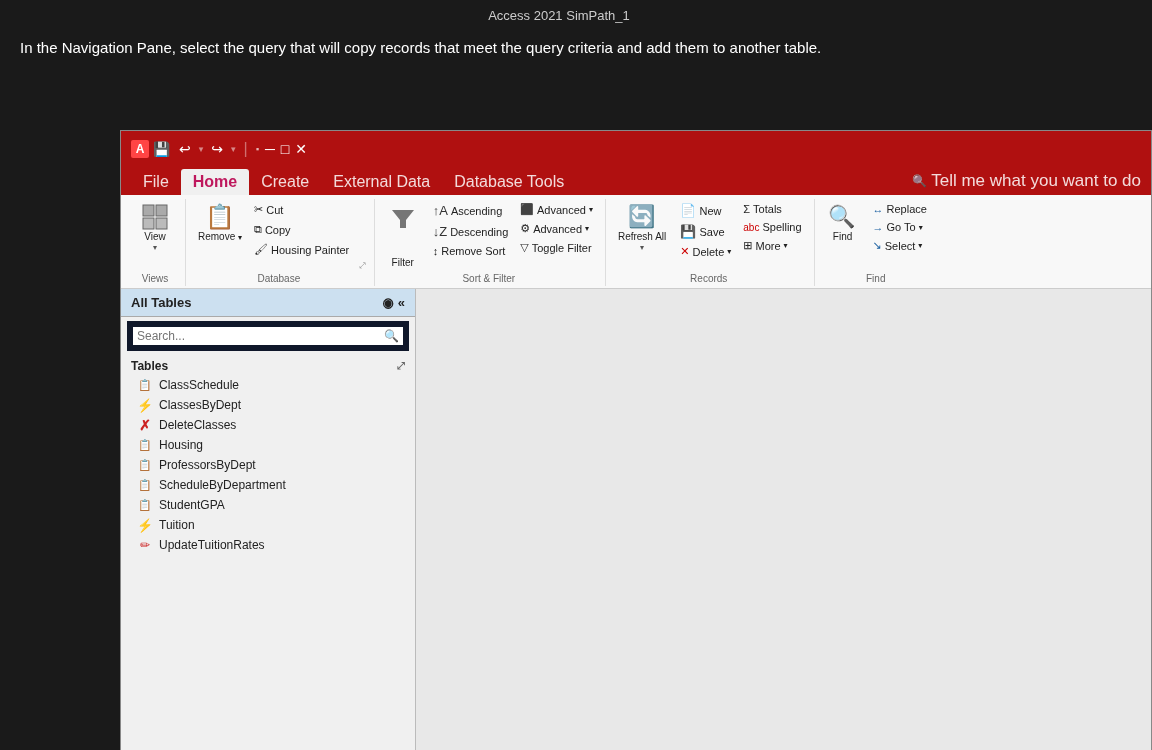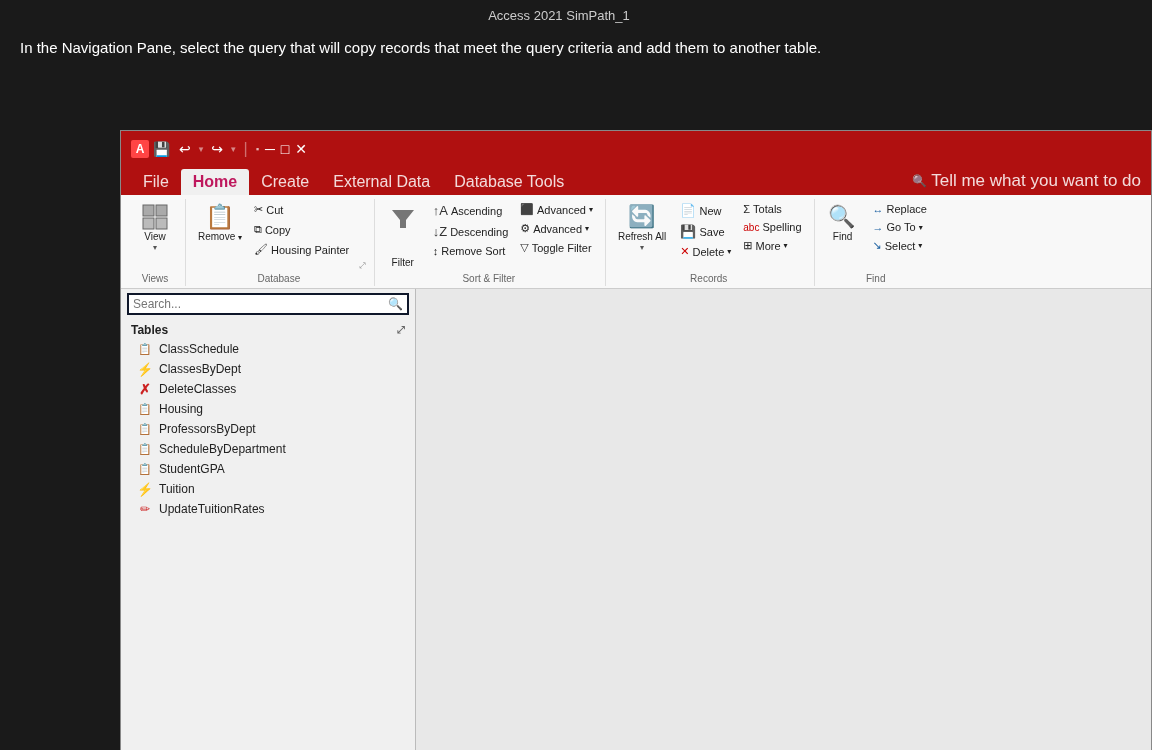--- a/index.html
+++ b/index.html
@@ -243,21 +243,21 @@
       cursor: pointer;
     }
     .nav-pane-header-icons {
       display: flex;
       gap: 4px;
       align-items: center;
     }
     .nav-search {
       display: flex;
       align-items: center;
-      border: 2px solid #0f172a;
+      border: 6px solid #0f172a;
       background: white;
       margin: 4px 6px;
       padding: 2px 4px;
     }
     .nav-search input {
       border: none;
       outline: none;
       font-size: 12px;
       width: 100%;
       background: transparent;
@@ -524,20 +524,27 @@
         </div>
       </div>
       <div class="ribbon-group-label">Find</div>
     </div>
 
   </div>
 
   <div class="main-area">
 
     <div class="nav-pane">
+      <div class="nav-pane-header">
+        <span>All Tables</span>
+        <div class="nav-pane-header-icons">
+          <span style="font-size:13px;">◉</span>
+          <span style="font-size:13px; font-weight:bold;">«</span>
+        </div>
+      </div>
 
       <div class="nav-search">
         <input type="text" placeholder="Search..." style="">
         <span class="search-icon">🔍</span>
       </div>
 
       <div class="nav-section-header">
         <span>Tables</span>
         <span class="collapse-icon">⤢</span>
       </div>

